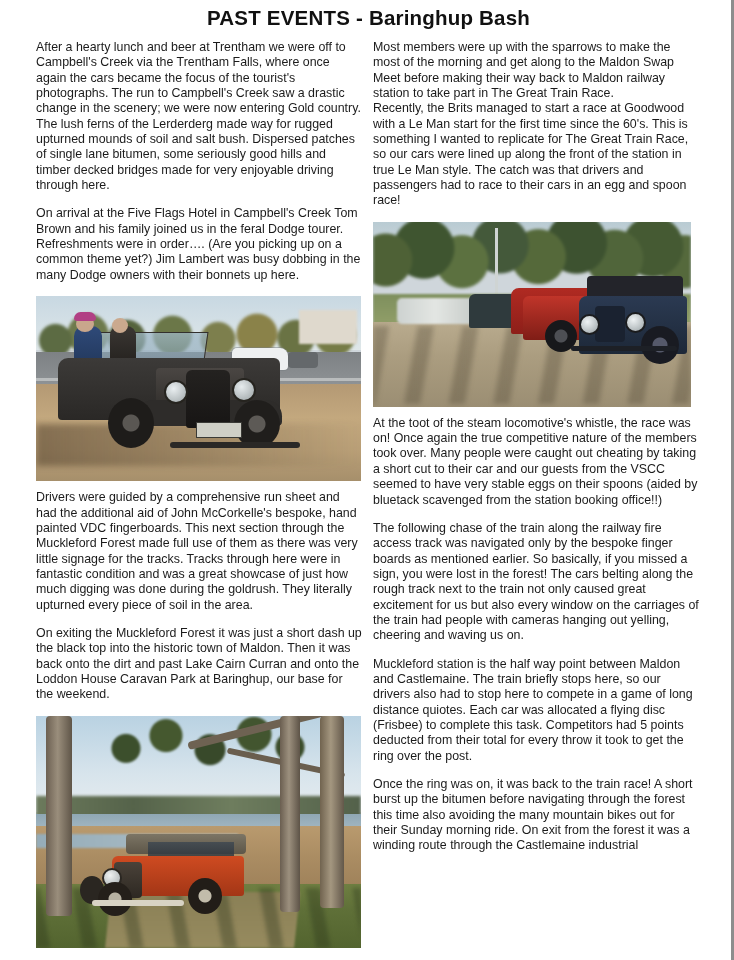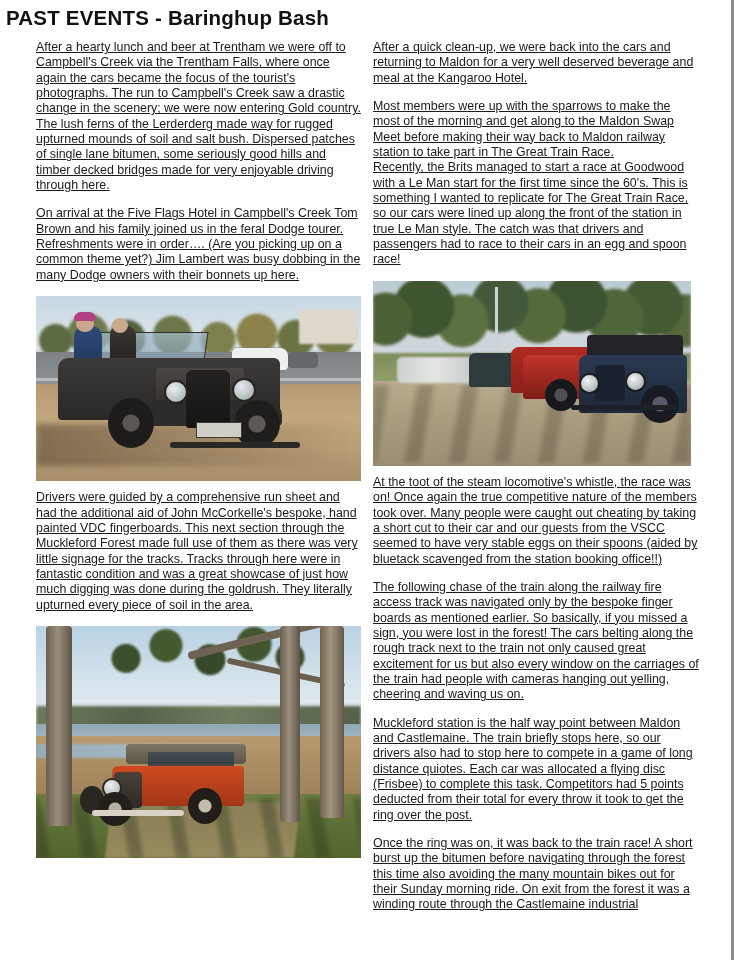--- a/index.html
+++ b/index.html
@@ -18,21 +18,21 @@
   .page {
     position: relative;
     width: 734px;
     height: 960px;
     background: #ffffff;
     box-sizing: border-box;
     border-right: 3px solid #8d8d8d;
     overflow: hidden;
   }
   .page-title {
-    text-align: left;
+    text-align: center;
     font-size: 20.5px;
     font-weight: bold;
     letter-spacing: 0.2px;
     margin: 5px 0 0 0;
     padding: 0 0 0 6px;
     line-height: 26px;
     color: #111111;
   }
   .columns {
     position: absolute;
@@ -48,21 +48,20 @@
     width: 327px;
     flex: 0 0 327px;
   }
   p.para {
     margin: 0 0 13px 0;
     font-size: 12.4px;
     line-height: 15.35px;
     color: #1b1b1b;
     text-align: left;
     white-space: pre-line;
-    text-decoration: underline;
   }
   p.para.tight { margin-bottom: 16px; }
 
   
   .photo {
     position: relative;
     overflow: hidden;
     margin: 5px 0 9px 0;
     background: #cfd6db;
   }
@@ -281,20 +280,21 @@
         <div class="p1-grille"></div>
         <div class="p1-lampL"></div>
         <div class="p1-lampR"></div>
         <div class="p1-wheelR"></div>
         <div class="p1-wheelF"></div>
         <div class="p1-plate"></div>
         <div class="p1-bumper"></div>
       </div>
 
       <p class="para">Drivers were guided by a comprehensive run sheet and had the additional aid of John McCorkelle's bespoke, hand painted VDC fingerboards.  This next section through the Muckleford Forest made full use of them as there was very little signage for the tracks.  Tracks through here were in fantastic condition and was a great showcase of just how much digging was done during the goldrush.  They literally upturned every piece of soil in the area.</p>
+      <p class="para">On exiting the Muckleford Forest it was just a short dash up the black top into the historic town of Maldon.  Then it was back onto the dirt and past Lake Cairn Curran and onto the Loddon House Caravan Park at Baringhup, our base for the weekend.</p>
 
       <div class="photo photo3">
         <div class="sky p3-sky"></div>
         <div class="p3-farbush"></div>
         <div class="p3-water"></div>
         <div class="p3-field"></div>
         <div class="p3-water2"></div>
         <div class="p3-grass"></div>
         <div class="p3-track"></div>
         <div class="p3-shadows"></div>
@@ -312,21 +312,20 @@
         <div class="p3-spare"></div>
         <div class="p3-wheelR"></div>
         <div class="p3-wheelF"></div>
         <div class="p3-bumper"></div>
       </div>
 
     </div>
 
     <div class="col">
 
-      <p class="para">After a quick clean-up, we were back into the cars and returning to Maldon for a very well deserved beverage and meal at the Kangaroo Hotel.</p>
       <p class="para">Most members were up with the sparrows to make the most of the morning and get along to the Maldon Swap Meet before making their way back to Maldon railway station to take part in The Great Train Race.
 Recently, the Brits managed to start a race at Goodwood with a Le Man start for the first time since the 60's.  This is something I wanted to replicate for The Great Train Race, so our cars were lined up along the front of the station in true Le Man style.  The catch was that drivers and passengers had to race to their cars in an egg and spoon race!</p>
 
       <div class="photo photo2">
         <div class="sky p2-sky"></div>
         <div class="p2-canopy"></div>
         <div class="p2-pole"></div>
         <div class="p2-mid"></div>
         <div class="p2-ground"></div>
         <div class="p2-shadowbands"></div>

